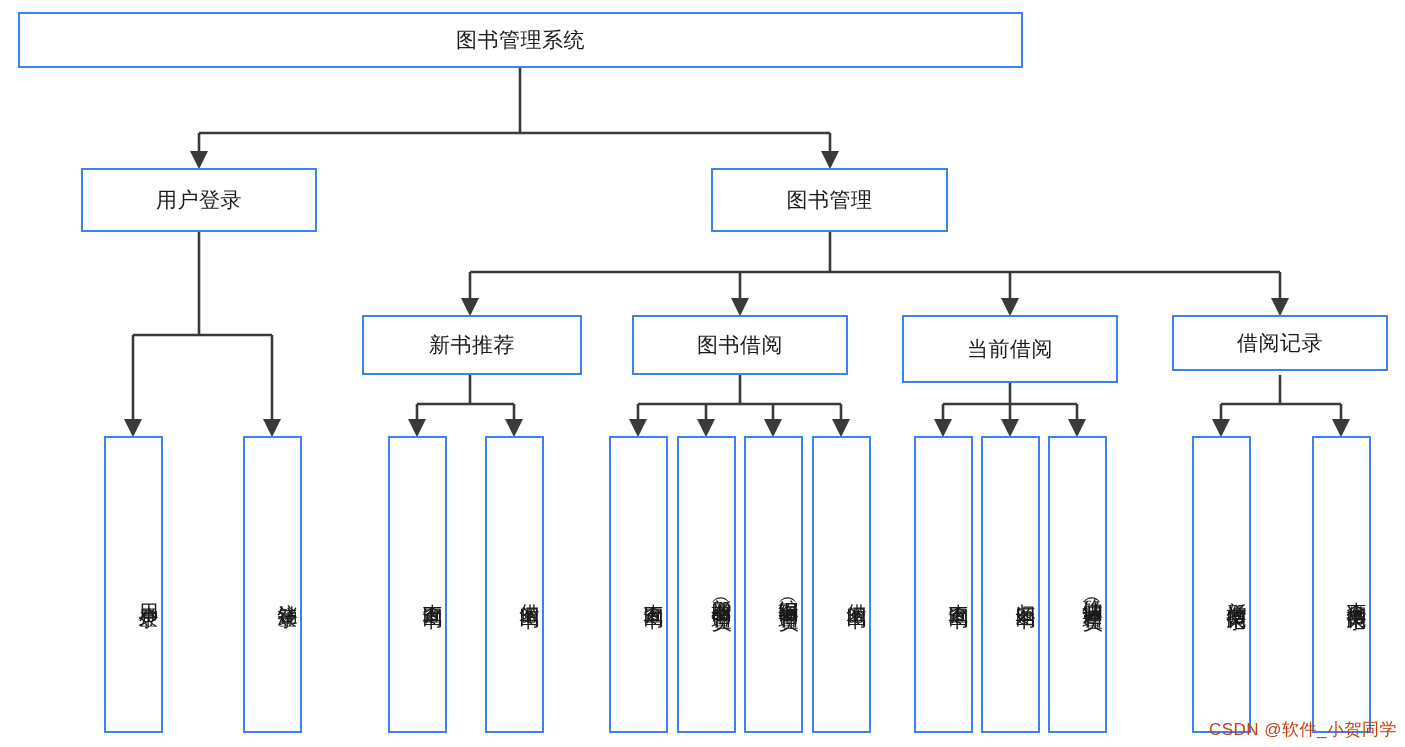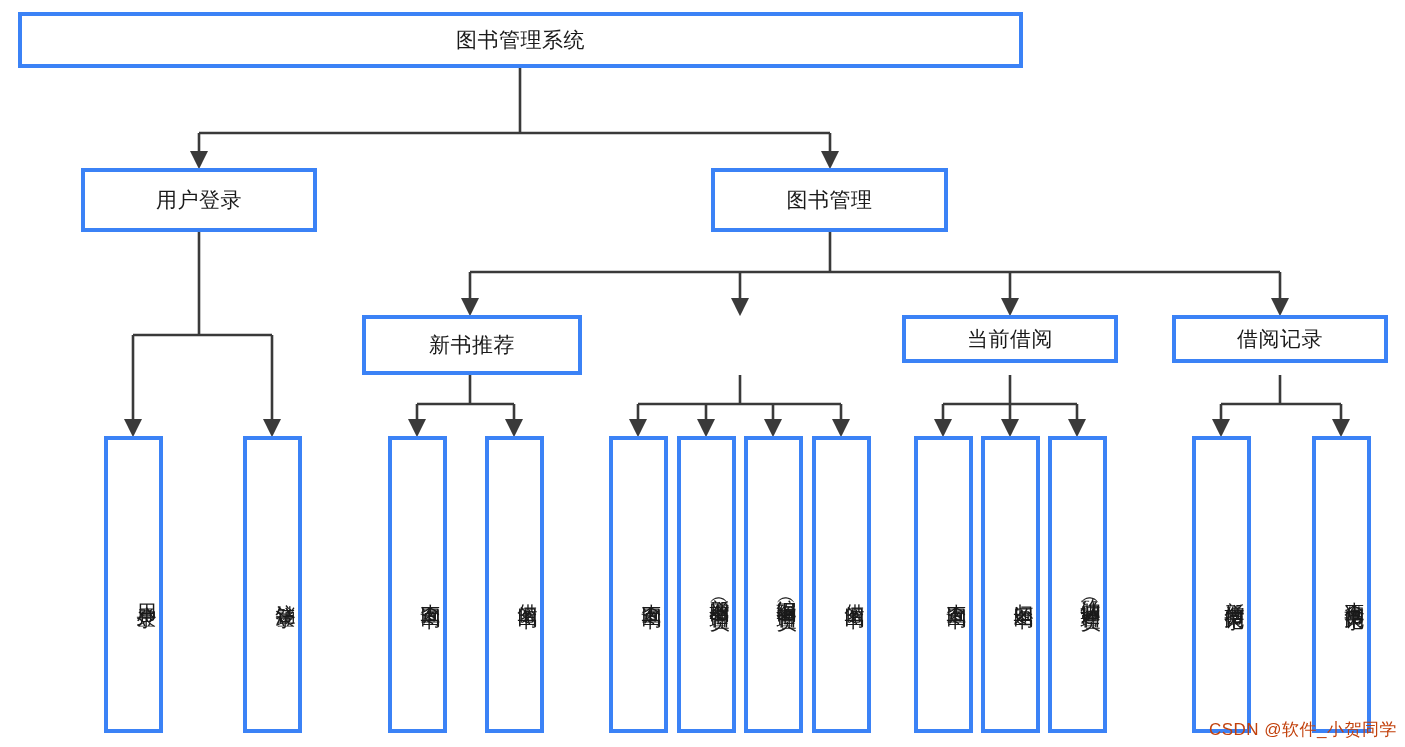--- a/index.html
+++ b/index.html
@@ -14,21 +14,21 @@
     position: relative;
     width: 1405px;
     height: 747px;
     background: #ffffff;
     overflow: hidden;
   }
   .node {
     position: absolute;
     box-sizing: border-box;
     background: #ffffff;
-    border: 4px solid #3b82f6;
+    border: 2px solid #3b82f6;
     display: flex;
     align-items: center;
     justify-content: center;
     color: #1a1a1a;
     line-height: 1.25;
   }
   .node.h {
     font-size: 21px;
     letter-spacing: 0.5px;
   }
@@ -127,24 +127,27 @@
   <div class="node h" style="left:81px; top:168px; width:236px; height:64px;">
     <span class="txt">用户登录</span>
   </div>
   <div class="node h" style="left:711px; top:168px; width:237px; height:64px;">
     <span class="txt">图书管理</span>
   </div>
 
   <div class="node h" style="left:362px; top:315px; width:220px; height:60px;">
     <span class="txt">新书推荐</span>
   </div>
-  <div class="node h" style="left:902px; top:315px; width:216px; height:48px;">
+  <div class="node h" style="left:632px; top:315px; width:216px; height:60px;">
+    <span class="txt">图书借阅</span>
+  </div>
+  <div class="node h" style="left:902px; top:315px; width:216px; height:68px;">
     <span class="txt">当前借阅</span>
   </div>
-  <div class="node h" style="left:1172px; top:315px; width:216px; height:48px;">
+  <div class="node h" style="left:1172px; top:315px; width:216px; height:56px;">
     <span class="txt">借阅记录</span>
   </div>
 
   <div class="node v" style="left:104px; top:436px; width:59px; height:297px;">
     <span class="txt">用户登录</span>
   </div>
   <div class="node v" style="left:243px; top:436px; width:59px; height:297px;">
     <span class="txt">注销登录</span>
   </div>
 

